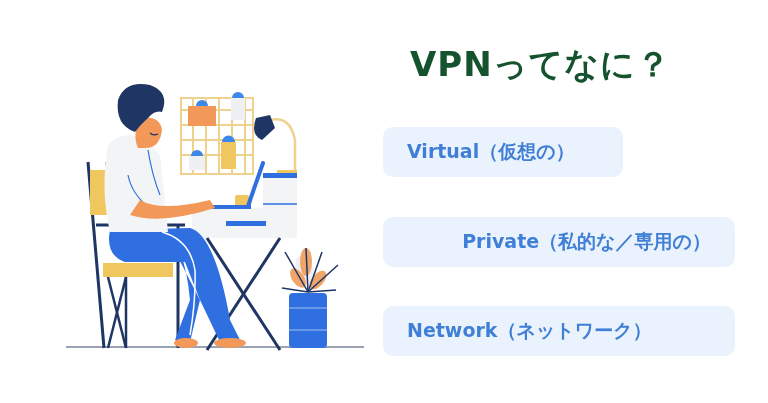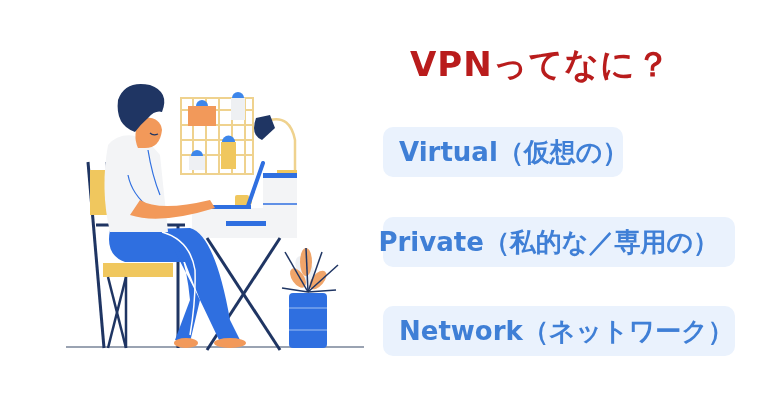--- a/index.html
+++ b/index.html
@@ -20,37 +20,37 @@
       top: 0;
       width: 380px;
       height: 403px;
     }
     .title {
       position: absolute;
       left: 410px;
       top: 42px;
       font-size: 34px;
       font-weight: bold;
-      color: #b91c1c;
+      color: #14532d;
       letter-spacing: 1px;
       white-space: nowrap;
       line-height: 44px;
     }
     .pill {
       position: absolute;
       left: 383px;
       height: 50px;
       background: #eaf2fd;
       border-radius: 10px;
       box-sizing: border-box;
-      padding: 0 16px;
+      padding: 0 24px;
       display: flex;
       align-items: center;
       white-space: nowrap;
-      font-size: 26px;
+      font-size: 19px;
       font-weight: bold;
       color: #3f7fd6;
     }
     .pill-1 { top: 127px; width: 240px; }
     .pill-2 { top: 217px; width: 352px; justify-content: flex-end; }
     .pill-3 { top: 306px; width: 352px; }
   </style>
 </head>
 <body>
 

